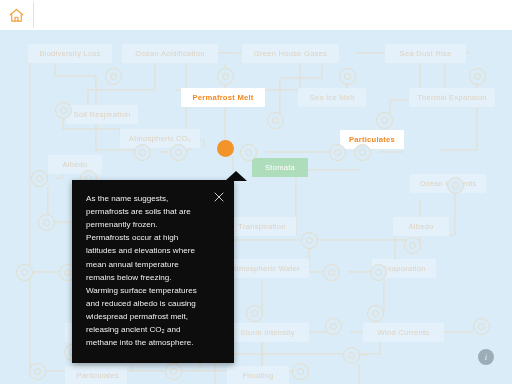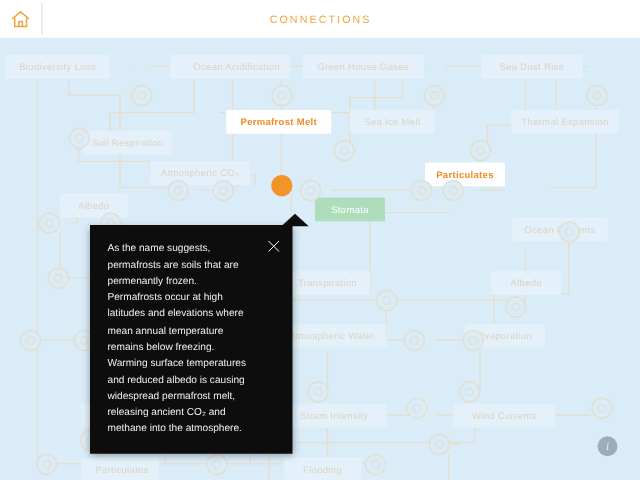--- a/index.html
+++ b/index.html
@@ -137,21 +137,20 @@
 
   <div class="header">
     <div class="home-btn">
       <svg width="17" height="17" viewBox="0 0 24 24" fill="none" stroke="#f2a33c" stroke-width="1.7" stroke-linecap="round" stroke-linejoin="round">
         <path d="M3 11 L12 3.5 L21 11"></path>
         <path d="M5.3 10.5 V20 H18.7 V10.5"></path>
         <path d="M10 20 V14.5 H14 V20"></path>
       </svg>
     </div>
     <div class="home-divider"></div>
-    <div class="header-title">CONNECTIONS</div>
   </div>
 
   <div class="canvas">
 
     <svg class="edges" viewBox="0 0 512 354">
       <g stroke="#e6ddcb" stroke-width="1" fill="none">
 
         <path d="M104 23 L106 23 M121 23 L136 23"></path>
         <path d="M232 23 L218 23"></path>
         <path d="M233 23 L242 23"></path>
@@ -231,39 +230,39 @@
         <path d="M262 310 L262 336"></path>
         <path d="M200 292 L200 341"></path>
         <path d="M132 330 L132 341"></path>
         <path d="M360 325 L368 325"></path>
         <path d="M359 334 L359 354"></path>
         <path d="M215 250 L215 354"></path>
       </g>
     </svg>
 
     <div id="nodes-layer">
-        <div class="node dim" style="left: 4px; top: 14px; width: 84px;">
+        <div class="node dim" style="left: 28px; top: 14px; width: 84px;">
           <span>Biodiversity Loss</span>
         </div>
-        <div class="node dim" style="left: 136px; top: 14px; width: 96px; justify-content: flex-end;">
+        <div class="node dim" style="left: 122px; top: 14px; width: 96px;">
           <span>Ocean Acidification</span>
         </div>
         <div class="node dim" style="left: 242px; top: 14px; width: 97px;">
           <span>Green House Gases</span>
         </div>
         <div class="node dim" style="left: 385px; top: 14px; width: 81px;">
           <span>Sea Dust Rise</span>
         </div>
         <div class="node dim" style="left: 66px; top: 75px; width: 72px;">
           <span>Soil Respiration</span>
         </div>
         <div class="node active" style="left: 181px; top: 58px; width: 84px;">
           <span>Permafrost Melt</span>
         </div>
-        <div class="node dim" style="left: 280px; top: 58px; width: 68px; justify-content: center;">
+        <div class="node dim" style="left: 298px; top: 58px; width: 68px; justify-content: center;">
           <span>Sea Ice Melt</span>
         </div>
         <div class="node dim" style="left: 409px; top: 58px; width: 86px;">
           <span>Thermal Expansion</span>
         </div>
         <div class="node dim" style="left: 120px; top: 99px; width: 80px;">
           <span>Atmospheric CO₂</span>
         </div>
         <div class="node active" style="left: 340px; top: 100px; width: 64px;">
           <span>Particulates</span>

